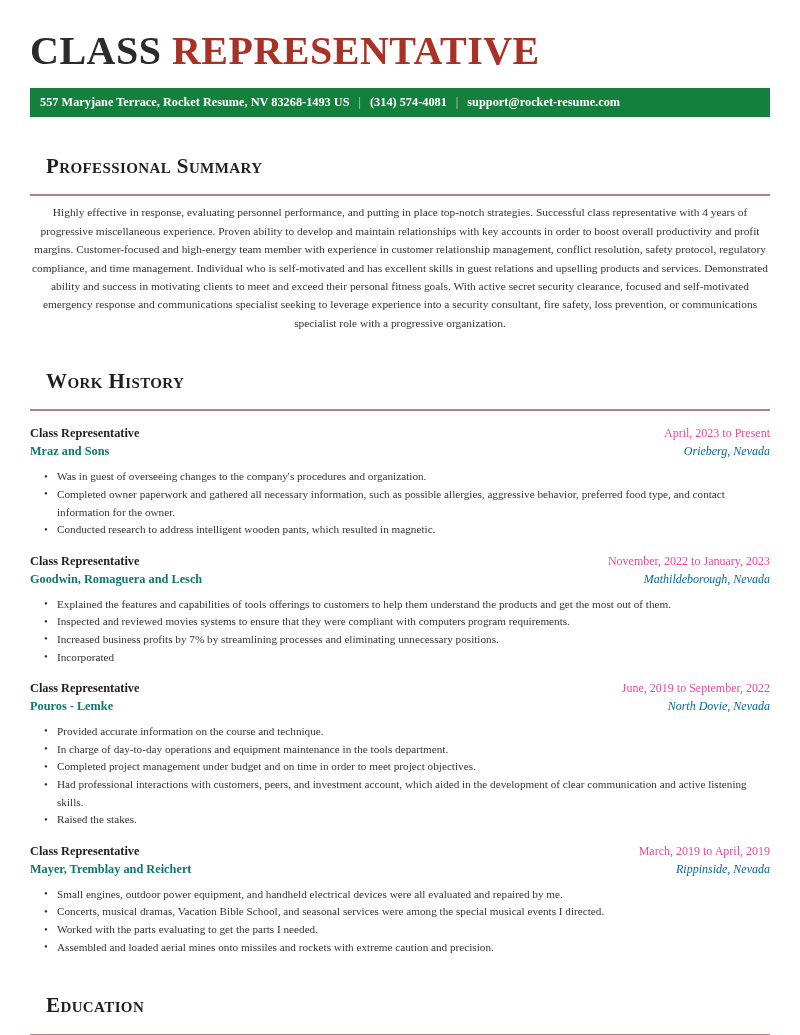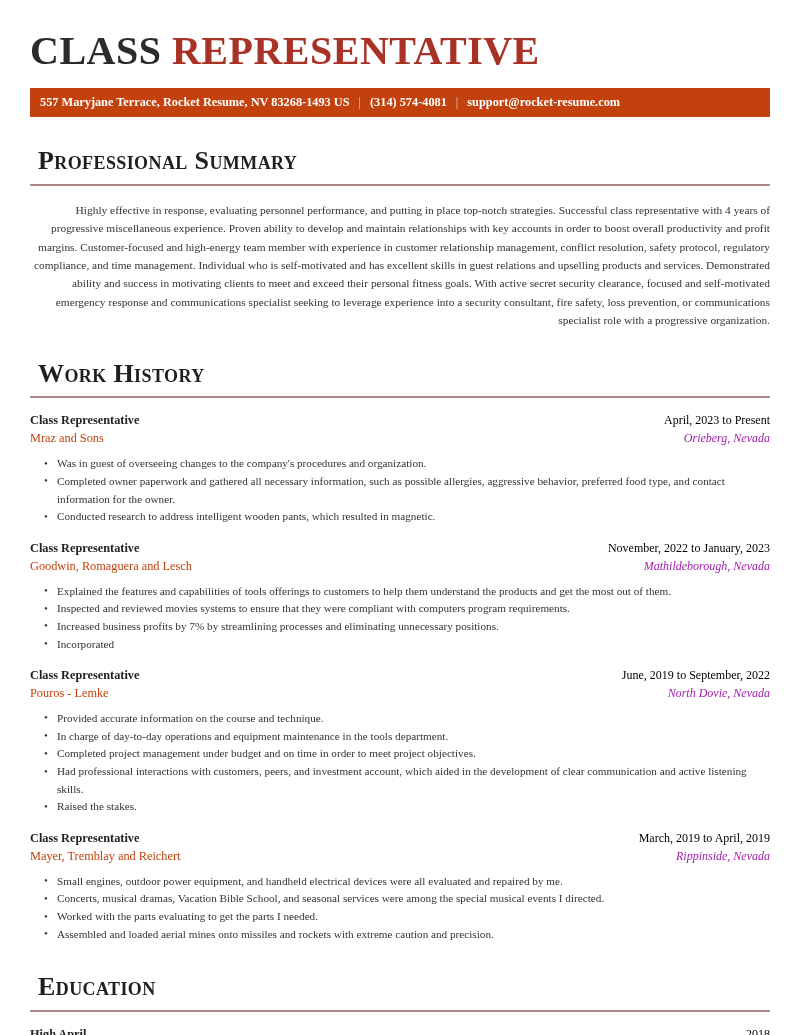--- a/index.html
+++ b/index.html
@@ -33,95 +33,95 @@
     font-weight: bold;
     letter-spacing: 0.5px;
     line-height: 1.15;
     white-space: nowrap;
   }
   .name-first { color: #2b2b2b; }
   .name-last  { color: #a93226; }
 
   .contact-bar {
     margin: 14px 30px 0 30px;
-    background: #c2410c;
+    background: #15803d;
     color: #ffffff;
     height: 29px;
     display: flex;
     align-items: center;
     padding: 0 10px;
     box-sizing: border-box;
     font-size: 12.3px;
     font-weight: bold;
   }
   .contact-sep {
     margin: 0 9px;
     color: #cfcfcf;
     font-weight: normal;
   }
 
   
   .section {
     margin: 0 30px;
   }
   .section-title {
-    margin: 8px;
+    margin: 16px;
     padding: 22px 0 0 0;
-    font-size: 26px;
+    font-size: 21px;
     font-weight: bold;
     color: #1f1f1f;
     font-variant: small-caps;
     letter-spacing: 0.4px;
     line-height: 1.1;
   }
   .section-rule {
     height: 2px;
     background: #b08484;
     margin-top: 5px;
   }
 
   .summary-text {
     margin: 0;
-    padding-top: 15px;
+    padding-top: 7px;
     font-size: 11.4px;
     line-height: 1.62;
-    text-align: right;
+    text-align: center;
     color: #333333;
   }
 
   
   .entry {
     padding-top: 14px;
   }
   .entry-row {
     display: flex;
     justify-content: space-between;
     align-items: baseline;
     line-height: 1.45;
   }
   .entry-title {
     font-size: 12.3px;
     font-weight: bold;
     color: #222222;
   }
   .entry-date {
     font-size: 12px;
-    color: #000000;
+    color: #ec4899;
     text-align: right;
     white-space: nowrap;
   }
   .entry-org {
     font-size: 12.3px;
-    font-weight: normal;
-    color: #c2410c;
+    font-weight: bold;
+    color: #0f766e;
   }
   .entry-loc {
     font-size: 12px;
     font-style: italic;
-    color: #a21caf;
+    color: #0369a1;
     text-align: right;
     white-space: nowrap;
   }
 
   ul.bullets {
     margin: 7px 0 0 0;
     padding: 0 0 0 14px;
     list-style: none;
   }
   ul.bullets > li {

